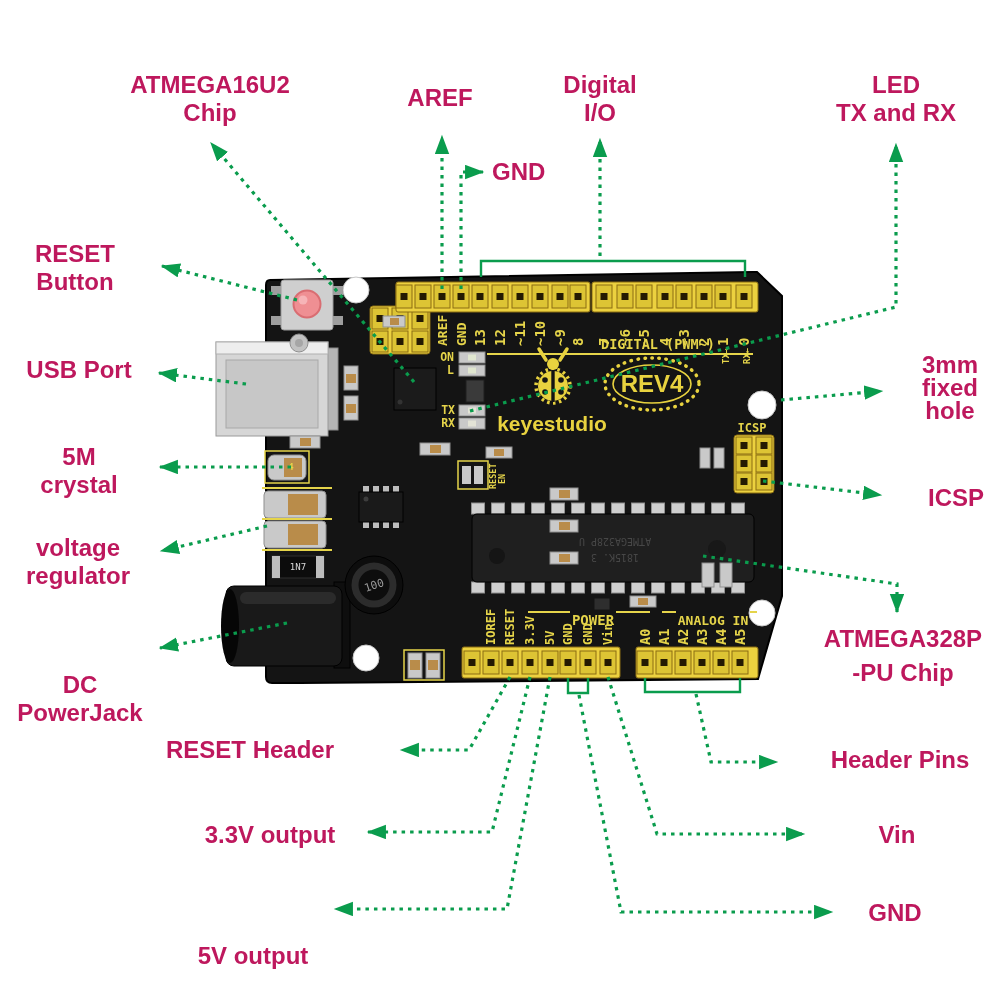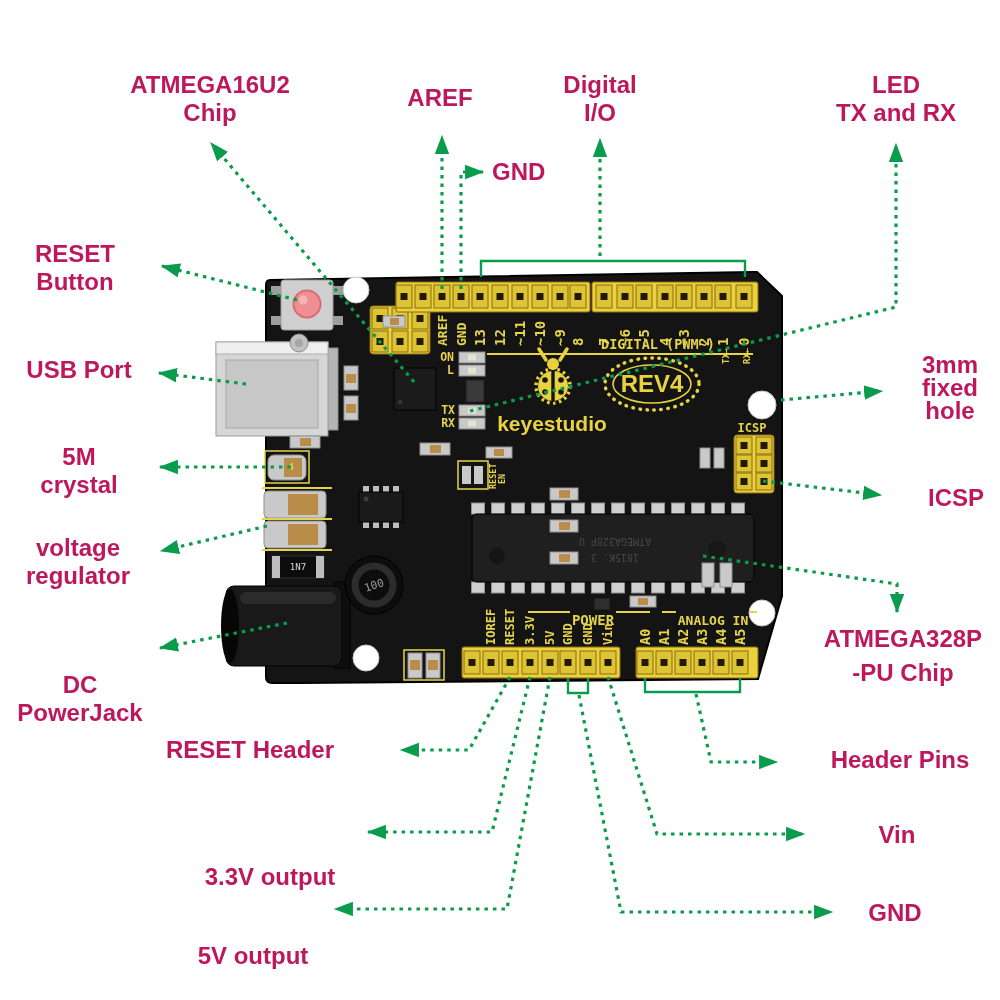--- a/index.html
+++ b/index.html
@@ -461,21 +461,21 @@
   <div>voltage</div>
   <div>regulator</div>
 </div>
 <div class="callout" style="left:0px;top:671px;width:160px;">
   <div>DC</div>
   <div>PowerJack</div>
 </div>
 <div class="callout left" style="left:166px;top:736px;width:210px;">
   <div>RESET Header</div>
 </div>
-<div class="callout" style="left:194px;top:863px;width:152px;">
+<div class="callout" style="left:194px;top:821px;width:152px;">
   <div>3.3V output</div>
 </div>
 <div class="callout" style="left:190px;top:942px;width:126px;">
   <div>5V output</div>
 </div>
 <div class="callout tight" style="left:905px;top:353px;width:90px;">
   <div>3mm</div>
   <div>fixed</div>
   <div>hole</div>
 </div>

